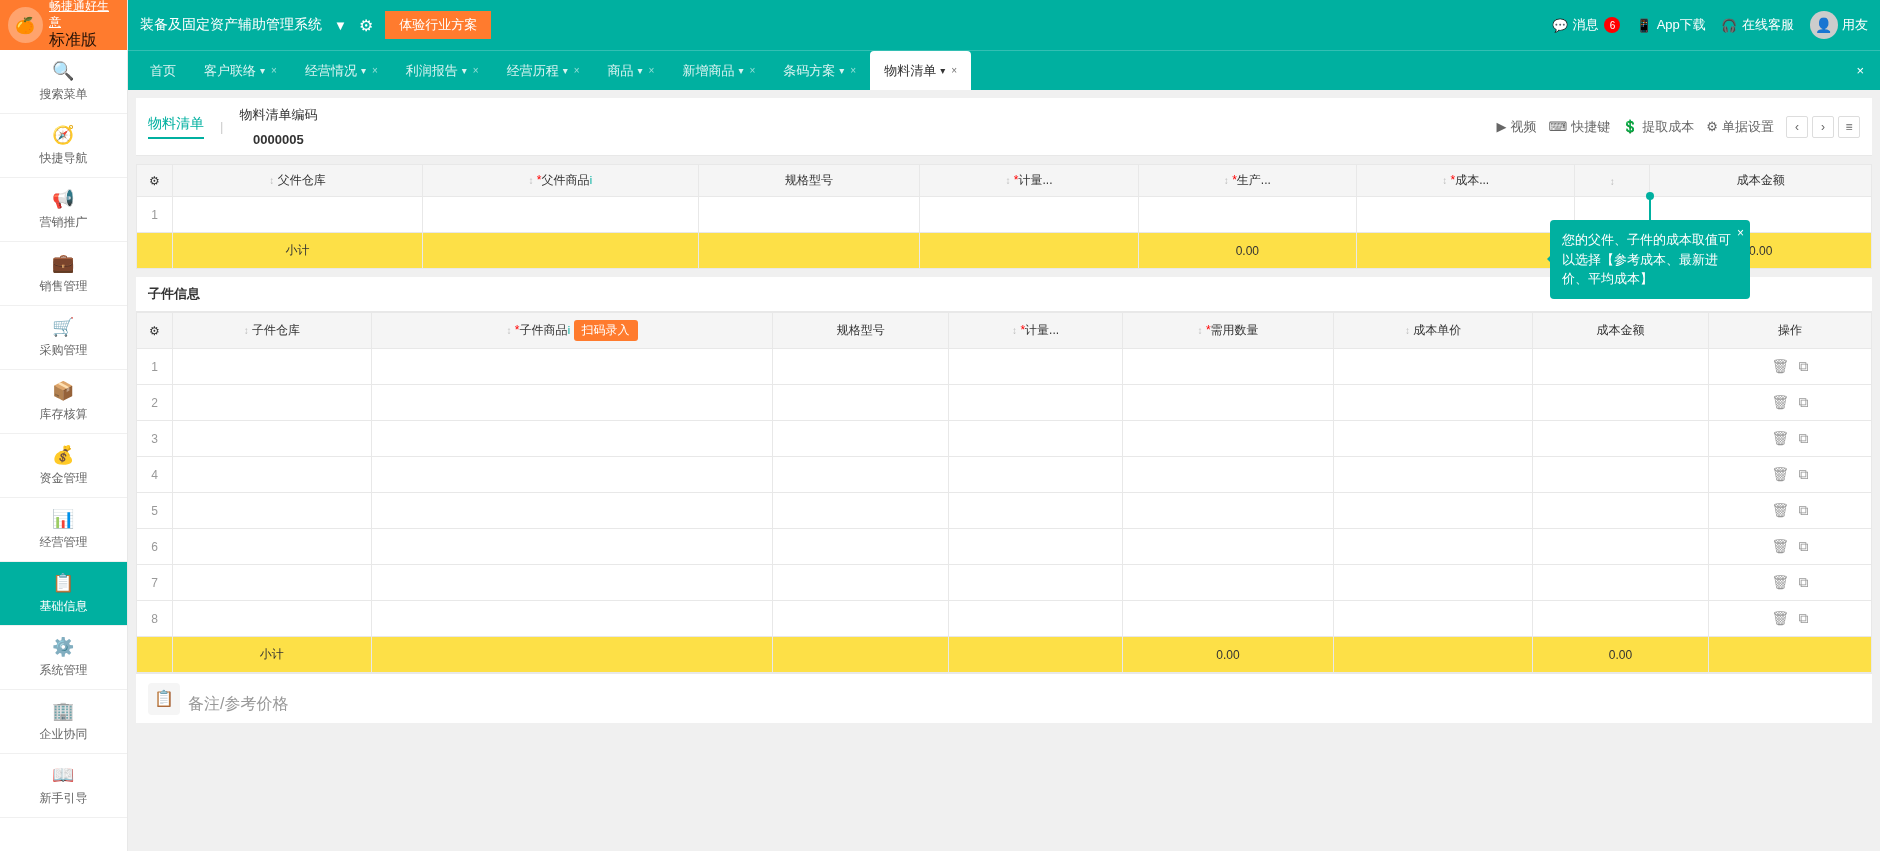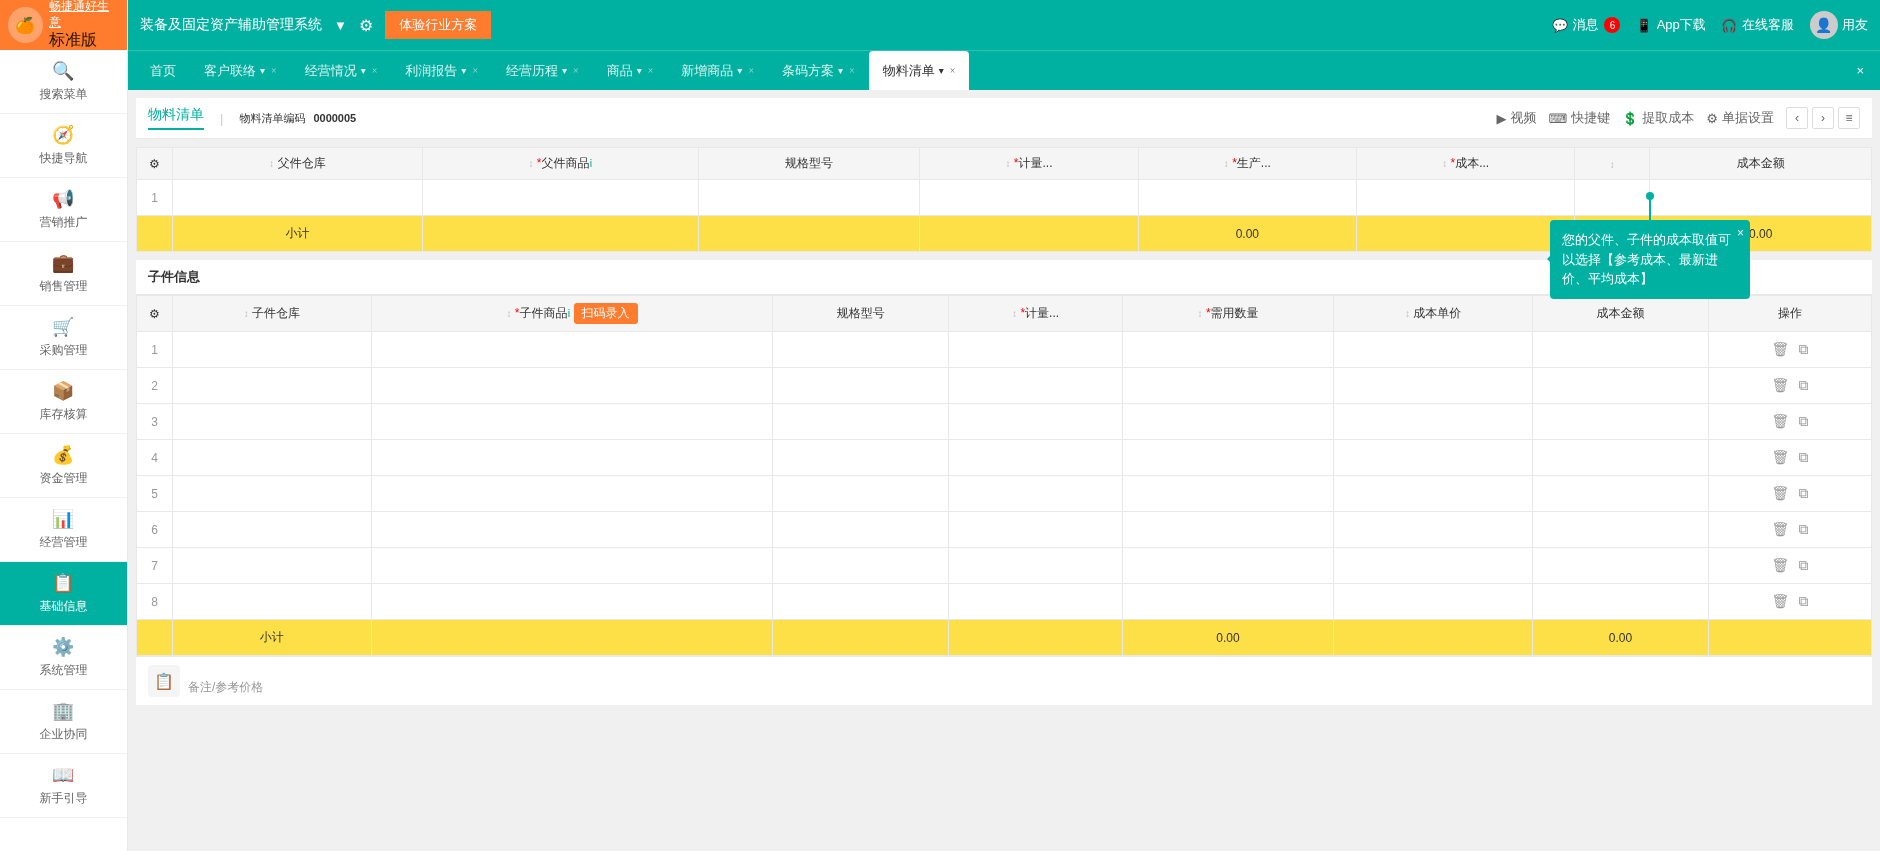--- a/index.html
+++ b/index.html
@@ -23,33 +23,33 @@
     .topbar { background: #00b0a0; height: 50px; display: flex; align-items: center; padding: 12px 12px; gap: 12px; }
     .topbar-btn { background: #ff7b2e; color: white; border: none; border-radius: 0; padding: 5px 14px; font-size: 13px; cursor: pointer; }
     .topbar-icons { display: flex; align-items: center; gap: 16px; color: white; font-size: 13px; }
     .topbar-icon-item { display: flex; align-items: center; gap: 4px; cursor: pointer; }
     .badge { background: red; color: white; border-radius: 50%; width: 16px; height: 16px; font-size: 10px; display: flex; align-items: center; justify-content: center; margin-left: 2px; }
     .topbar-user { display: flex; align-items: center; gap: 4px; color: white; cursor: pointer; }
     .topbar-avatar { width: 28px; height: 28px; background: #ccc; border-radius: 50%; display: flex; align-items: center; justify-content: center; font-size: 14px; }
 
     
     .navtabs { background: #00b0a0; display: flex; align-items: center; border-top: 1px solid rgba(255,255,255,0.2); padding: 0 8px; height: 40px; }
-    .navtab { color: rgba(255,255,255,0.85); padding: 16px 14px; height: 40px; display: flex; align-items: center; gap: 4px; cursor: pointer; font-size: 13px; white-space: nowrap; font-family: Liberation Serif, serif; }
+    .navtab { color: rgba(255,255,255,0.85); padding: 16px 14px; height: 40px; display: flex; align-items: center; gap: 4px; cursor: pointer; font-size: 13px; white-space: nowrap; }
     .navtab.active { background: #fff; color: #333; border-radius: 4px 4px 0 0; }
     .navtab .close-x { font-size: 10px; opacity: 0.7; margin-left: 2px; }
     .navtab .arrow { font-size: 10px; }
 
     
     .content { flex: 1; background: #f0f0f0; padding: 8px; overflow-y: auto; position: relative; }
 
     
     .page-header { background: #fff; padding: 8px 12px; display: flex; align-items: center; gap: 16px; border-bottom: 1px solid #e8e8e8; }
     .page-header-tab { font-size: 14px; color: #333; padding-bottom: 4px; cursor: pointer; }
     .page-header-tab.active { color: #00b0a0; border-bottom: 2px solid #00b0a0; }
-    .page-header-field { display: flex; align-items: center; gap: 8px; font-size: 11px; color: #333; }
+    .page-header-field { display: flex; align-items: center; gap: 8px; font-size: 13px; color: #333; flex-direction: column; }
     .page-header-actions { margin-left: auto; display: flex; align-items: center; gap: 12px; font-size: 13px; color: #666; }
     .action-btn { display: flex; align-items: center; gap: 4px; cursor: pointer; }
 
     
     .section { background: #fff; margin-top: 8px; }
     .section-title { padding: 8px 12px; font-size: 13px; font-weight: bold; color: #333; border-bottom: 1px solid #e8e8e8; }
 
     
     .data-table { width: 100%; border-collapse: collapse; }
     .data-table th { background: #f5f5f5; border: 1px solid #e8e8e8; padding: 7px 8px; font-size: 12px; font-weight: normal; color: #333; text-align: center; white-space: nowrap; }
@@ -63,21 +63,21 @@
     .op-btn { color: #999; cursor: pointer; font-size: 14px; padding: 0 3px; }
 
     
     .tooltip-box { position: absolute; right: 140px; top: 145px; background: #00b0a0; color: white; padding: 10px 12px; border-radius: 4px; font-size: 13px; max-width: 200px; line-height: 1.5; z-index: 100; }
     .tooltip-box::before { content: ''; position: absolute; left: -8px; top: 50%; transform: translateY(-50%); border: 5px solid transparent; border-right-color: #00b0a0; }
     .tooltip-close { position: absolute; right: 6px; top: 4px; cursor: pointer; font-size: 12px; }
 
     
     .bottom-bar { background: #fff; padding: 8px 12px; border-top: 1px solid #e8e8e8; display: flex; align-items: center; gap: 8px; }
     .bottom-icon { width: 32px; height: 32px; background: #f5f5f5; border-radius: 4px; display: flex; align-items: center; justify-content: center; cursor: pointer; font-size: 16px; }
-    .bottom-text { font-size: 12px; color: #999; margin-top: 12px; }
+    .bottom-text { font-size: 16px; color: #999; margin-top: 12px; }
 
     
     .nav-arrows { display: flex; align-items: center; gap: 4px; }
     .nav-arrow { width: 22px; height: 22px; border: 1px solid #ddd; display: flex; align-items: center; justify-content: center; cursor: pointer; font-size: 12px; border-radius: 2px; }
   </style>
 </head>
 <body>
 
 <div class="sidebar">
   <div class="sidebar-logo">

